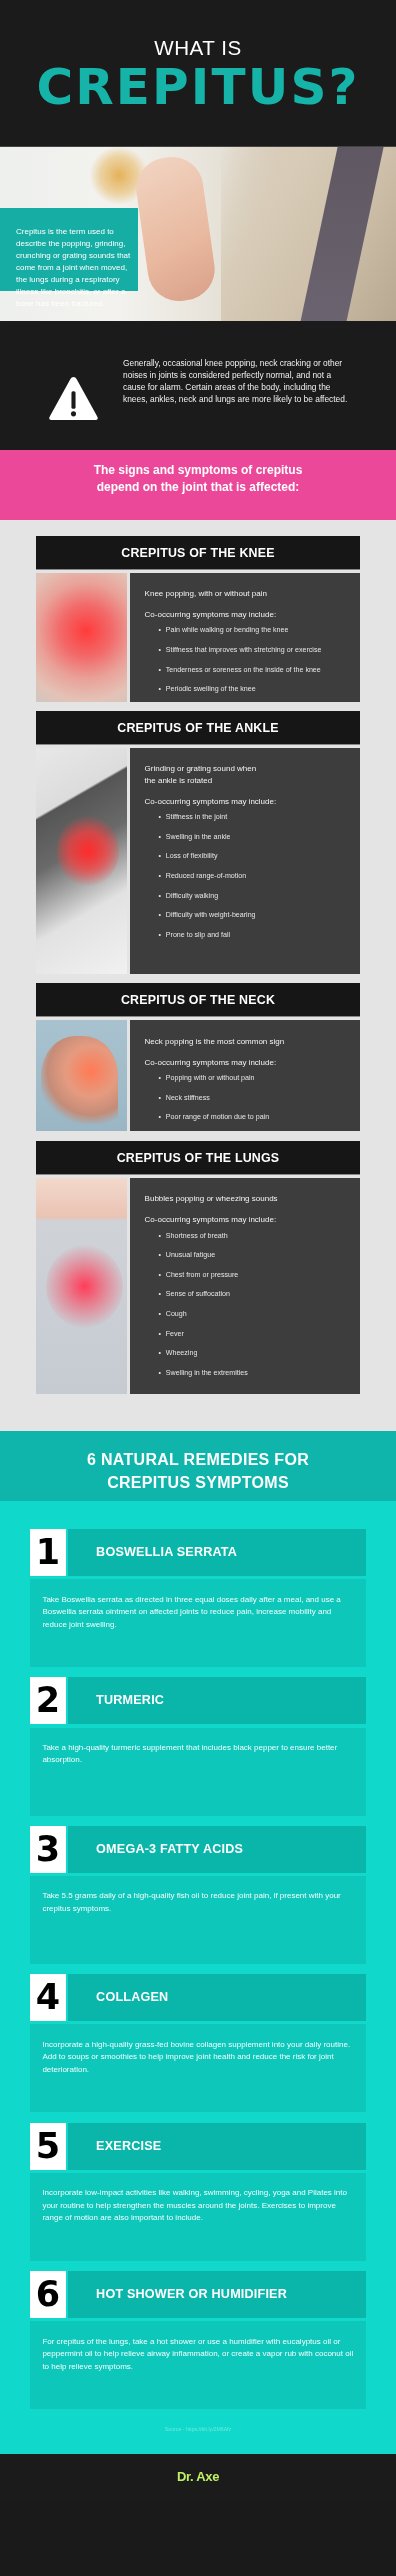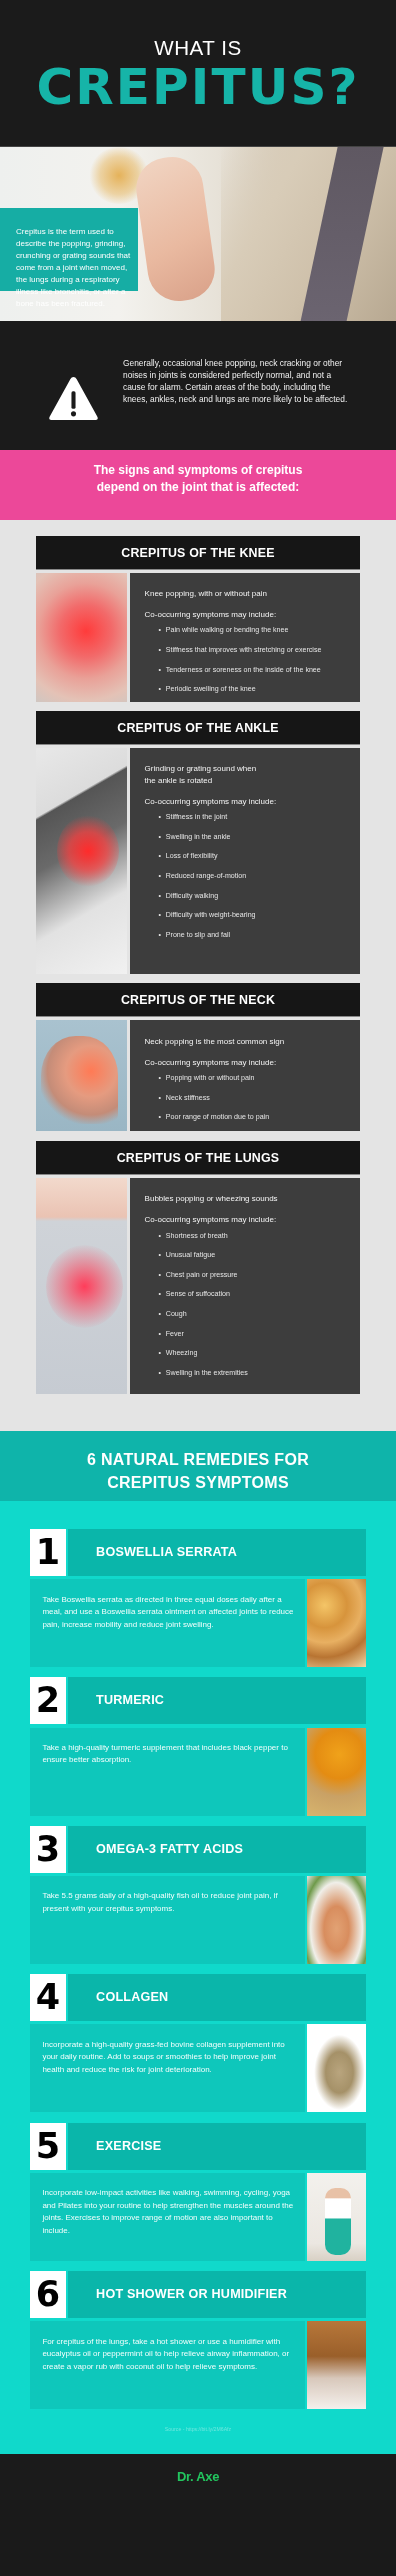--- a/index.html
+++ b/index.html
@@ -59,34 +59,34 @@
       background: radial-gradient(circle, #ff3d5a 0%, rgba(240,100,120,0.7) 35%, rgba(220,160,170,0) 75%); }
 
     
     .rem-banner { height: 70px; background: #0fb4aa; text-align: center; padding-top: 16.5px; }
     .rem-banner h2 { font-size: 16px; line-height: 23px; font-weight: 700; color: #fff; letter-spacing: 0.3px; }
     .remedies { background: #10d9cb; padding: 28px 0 15.5px; }
     .remedy { width: 336px; margin: 0 auto 10.3px; }
     .rhead { display: flex; height: 47px; }
     .rnum { width: 36px; flex: none; background: #fff; color: #000; font-size: 35px; font-weight: 700; text-align: center; line-height: 47px; font-family: "DejaVu Sans", sans-serif; }
     .rtitle { flex: 1; margin-left: 2.1px; background: #0ab6aa; font-size: 12.6px; font-weight: 700; line-height: 47px; padding-left: 28px; color: #fff; letter-spacing: 0.2px; }
-    .rbody { display: flex; margin-top: 3.1px; height: 88px; }
+    .rbody { display: flex; margin-top: 3.1px; height: 88px; flex-direction: column; }
     .rtext { flex: 1; background: #0ec7bb; padding: 14.4px 9.3px 0 12.4px; font-size: 8px; line-height: 12.5px; color: #f3fffd; }
     .rimg { width: 59px; flex: none; position: relative; overflow: hidden; margin-left: 2.1px; }
     .img-boswellia { background: radial-gradient(circle at 30% 30%, #f4c567 0%, #d7943c 30%, #e8b062 50%, #b87432 70%, #f0d8a8 100%); }
     .img-turmeric { background: radial-gradient(circle at 55% 30%, #f0a21a 0%, #e48c12 35%, #c9a165 60%, #d7b56e 100%); }
     .img-fish { background: radial-gradient(ellipse at 50% 60%, #e2a274 0%, #d88d5e 30%, #f0efe9 62%, #6e9a4a 80%, #e3e3e3 100%); }
     .img-collagen { background: radial-gradient(ellipse at 55% 55%, #b9a57e 0%, #a59168 30%, #fff 55%, #fff 100%); }
     .img-exercise { background: linear-gradient(180deg, #f3f1ed 0%, #ebe7e1 80%, #d8d0c4 100%); }
     .img-exercise::after { content: ""; position: absolute; left: 18px; top: 15.5px; width: 26px; height: 67px;
       background: linear-gradient(180deg, #e8c1a6 0%, #e8c1a6 15%, #fff 16%, #fff 45%, #20b39f 46%, #20b39f 100%); border-radius: 10.3px; }
     .img-shower { background: linear-gradient(180deg, #b7773a 0%, #9a5f2a 40%, #d8c8bb 65%, #f4f0ec 100%); }
 
     .source { text-align: center; font-size: 5.2px; color: #6fe8df; padding: 6.2px 0 7.2px; }
-    .footer { height: 46px; background: #1b1b1b; text-align: center; line-height: 46px; font-size: 13px; font-weight: 700; color: #22c55e; letter-spacing: -0.3px; }
+    .footer { height: 46px; background: #1b1b1b; text-align: center; line-height: 46px; font-size: 13px; font-weight: 700; color: #bef264; letter-spacing: -0.3px; }
   </style>
 </head>
 <body>
 
 <header class="header">
   <div class="kicker">WHAT IS</div>
   <div class="title">CREPITUS?</div>
 </header>
 
 <section class="hero">
@@ -173,21 +173,21 @@
   <div class="joint">
     <div class="jhead">CREPITUS OF THE LUNGS</div>
     <div class="jbody" style="height:216px">
       <div class="jimg img-lungs"></div>
       <div class="jtext">
         <div class="lead">Bubbles popping or wheezing sounds</div>
         <div class="co">Co-occurring symptoms may include:</div>
         <ul>
           <li>Shortness of breath</li>
           <li>Unusual fatigue</li>
-          <li>Chest pain or pressure</li>
+          <li>Chest from or pressure</li>
           <li>Sense of suffocation</li>
           <li>Cough</li>
           <li>Fever</li>
           <li>Wheezing</li>
           <li>Swelling in the extremities</li>
         </ul>
       </div>
     </div>
   </div>
 

